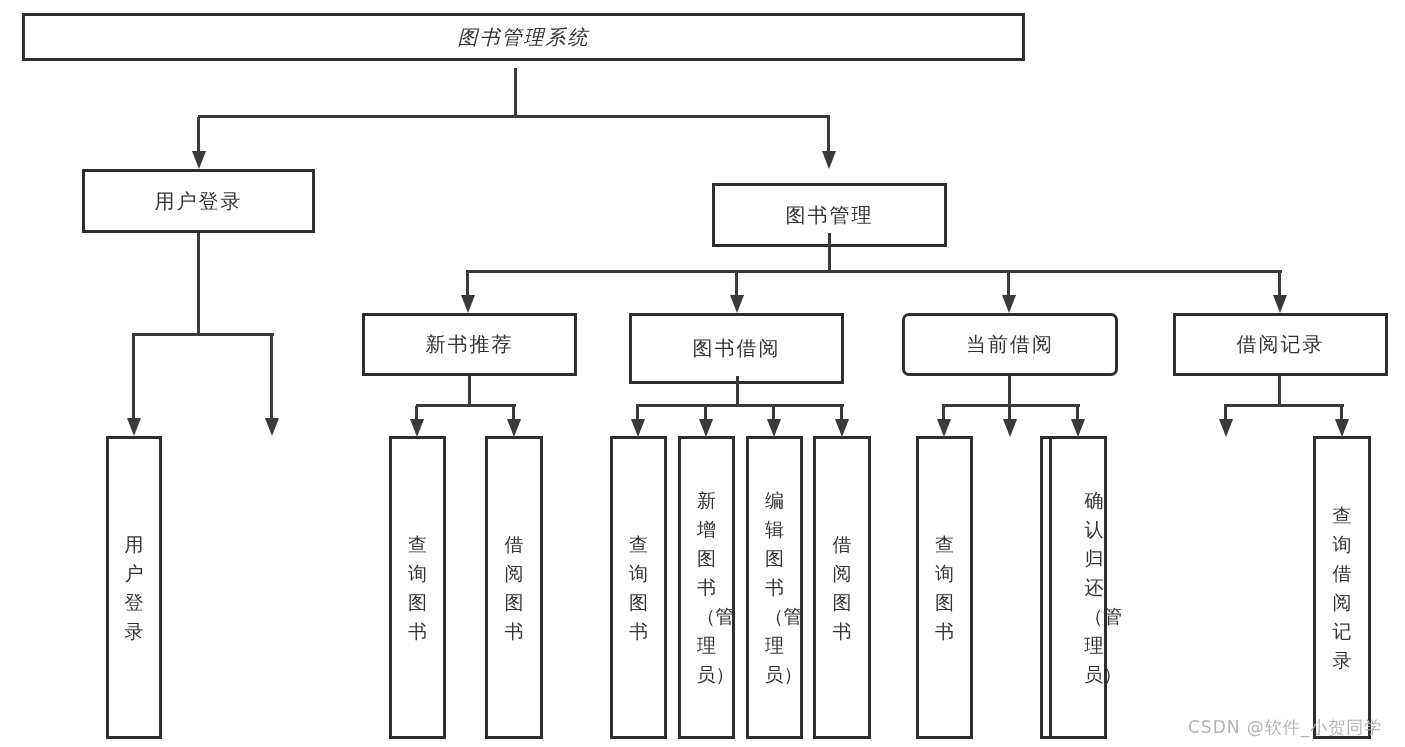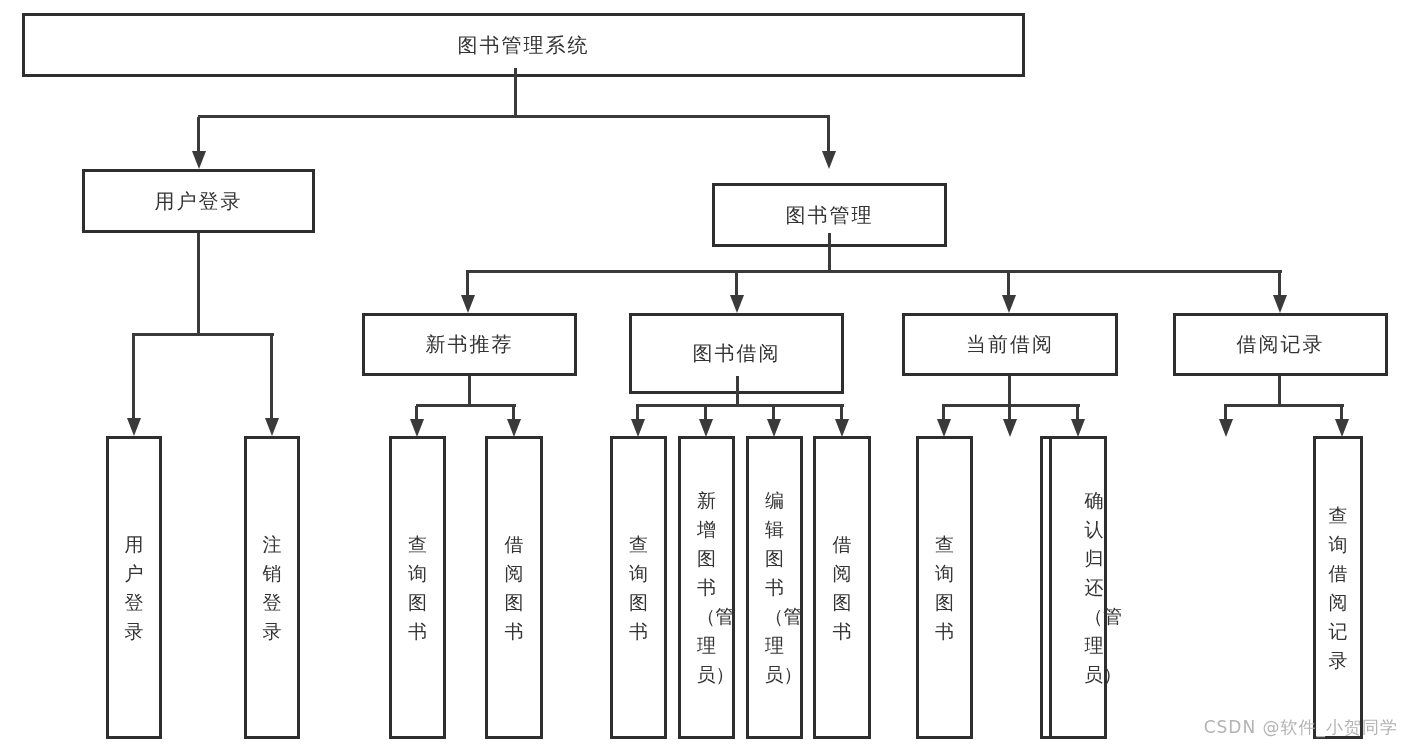--- a/index.html
+++ b/index.html
@@ -32,62 +32,59 @@
   .hline{position:absolute;height:3px;background:var(--line);}
   .arrow{position:absolute;width:14px;}
   .arrow .stem{position:absolute;left:5px;top:0;width:3px;height:calc(100% - 15px);background:var(--line);}
   .arrow .head{
     position:absolute;left:0;bottom:0;width:0;height:0;
     border-left:7px solid transparent;border-right:7px solid transparent;
     border-top:18px solid var(--line);
   }
   .watermark{
     position:absolute;left:1188px;top:716px;width:210px;
-    font-size:17px;color:var(--wm);white-space:nowrap;letter-spacing:1px;text-align:right;
+    font-size:17px;color:var(--wm);white-space:nowrap;letter-spacing:1px;
   }
 </style>
 </head>
 <body>
 
 <div id="canvas">
 
-  <div class="hbox" style="left:22px;top:13px;width:1003px;height:64px;">
+  <div class="hbox" style="left:22px;top:13px;width:1003px;height:48px;font-style:italic;">
     <span>图书管理系统</span>
   </div>
 
   <div class="hbox" style="left:82px;top:169px;width:233px;height:64px;">
     <span>用户登录</span>
   </div>
 
   <div class="hbox" style="left:712px;top:183px;width:235px;height:64px;">
     <span>图书管理</span>
   </div>
 
   <div class="hbox" style="left:362px;top:313px;width:215px;height:63px;text-align:center;">
     <span>新书推荐</span>
   </div>
 
-  <div class="hbox" style="left:629px;top:313px;width:215px;height:81px;">
+  <div class="hbox" style="left:629px;top:313px;width:215px;height:71px;">
     <span>图书借阅</span>
   </div>
 
-  <div class="hbox" style="left:902px;top:313px;width:216px;height:63px;">
+  <div class="hbox" style="left:902px;top:313px;width:216px;height:63px;border-radius:7px;">
     <span>当前借阅</span>
   </div>
 
   <div class="hbox" style="left:1173px;top:313px;width:215px;height:63px;">
     <span>借阅记录</span>
   </div>
 
   <div class="vbox" style="left:106px;width:56px;">
     <div class="vtext">用户登录</div>
   </div>
-  <div class="vbox" style="left:244px;width:56px;">
-    <div class="vtext">注销登录</div>
-  </div>
   <div class="vbox" style="left:389px;width:57px;">
     <div class="vtext">查询图书</div>
   </div>
   <div class="vbox" style="left:485px;width:58px;">
     <div class="vtext">借阅图书</div>
   </div>
   <div class="vbox" style="left:610px;width:57px;">
     <div class="vtext">查询图书</div>
   </div>
   <div class="vbox" style="left:678px;width:57px;">
@@ -101,21 +98,21 @@
   </div>
   <div class="vbox" style="left:916px;width:57px;">
     <div class="vtext">查询图书</div>
   </div>
   <div class="vbox" style="left:1040px;width:57px;">
     <div class="vtext">归还图书</div>
   </div>
   <div class="vbox" style="left:1049px;width:58px;justify-content:flex-end;">
     <div class="vtext">确认归还（管理员）</div>
   </div>
-  <div class="vbox" style="left:1313px;width:50px;">
+  <div class="vbox" style="left:1313px;width:58px;">
     <div class="vtext">查询借阅记录</div>
   </div>
 
   <div class="vline" style="left:514px;top:68px;height:49px;"></div>
   <div class="hline" style="left:198px;top:115px;width:632px;"></div>
   <div class="arrow" style="left:192px;top:117px;height:52px;">
     <div class="stem"></div>
     <div class="head"></div>
   </div>
   <div class="arrow" style="left:822px;top:117px;height:52px;">

